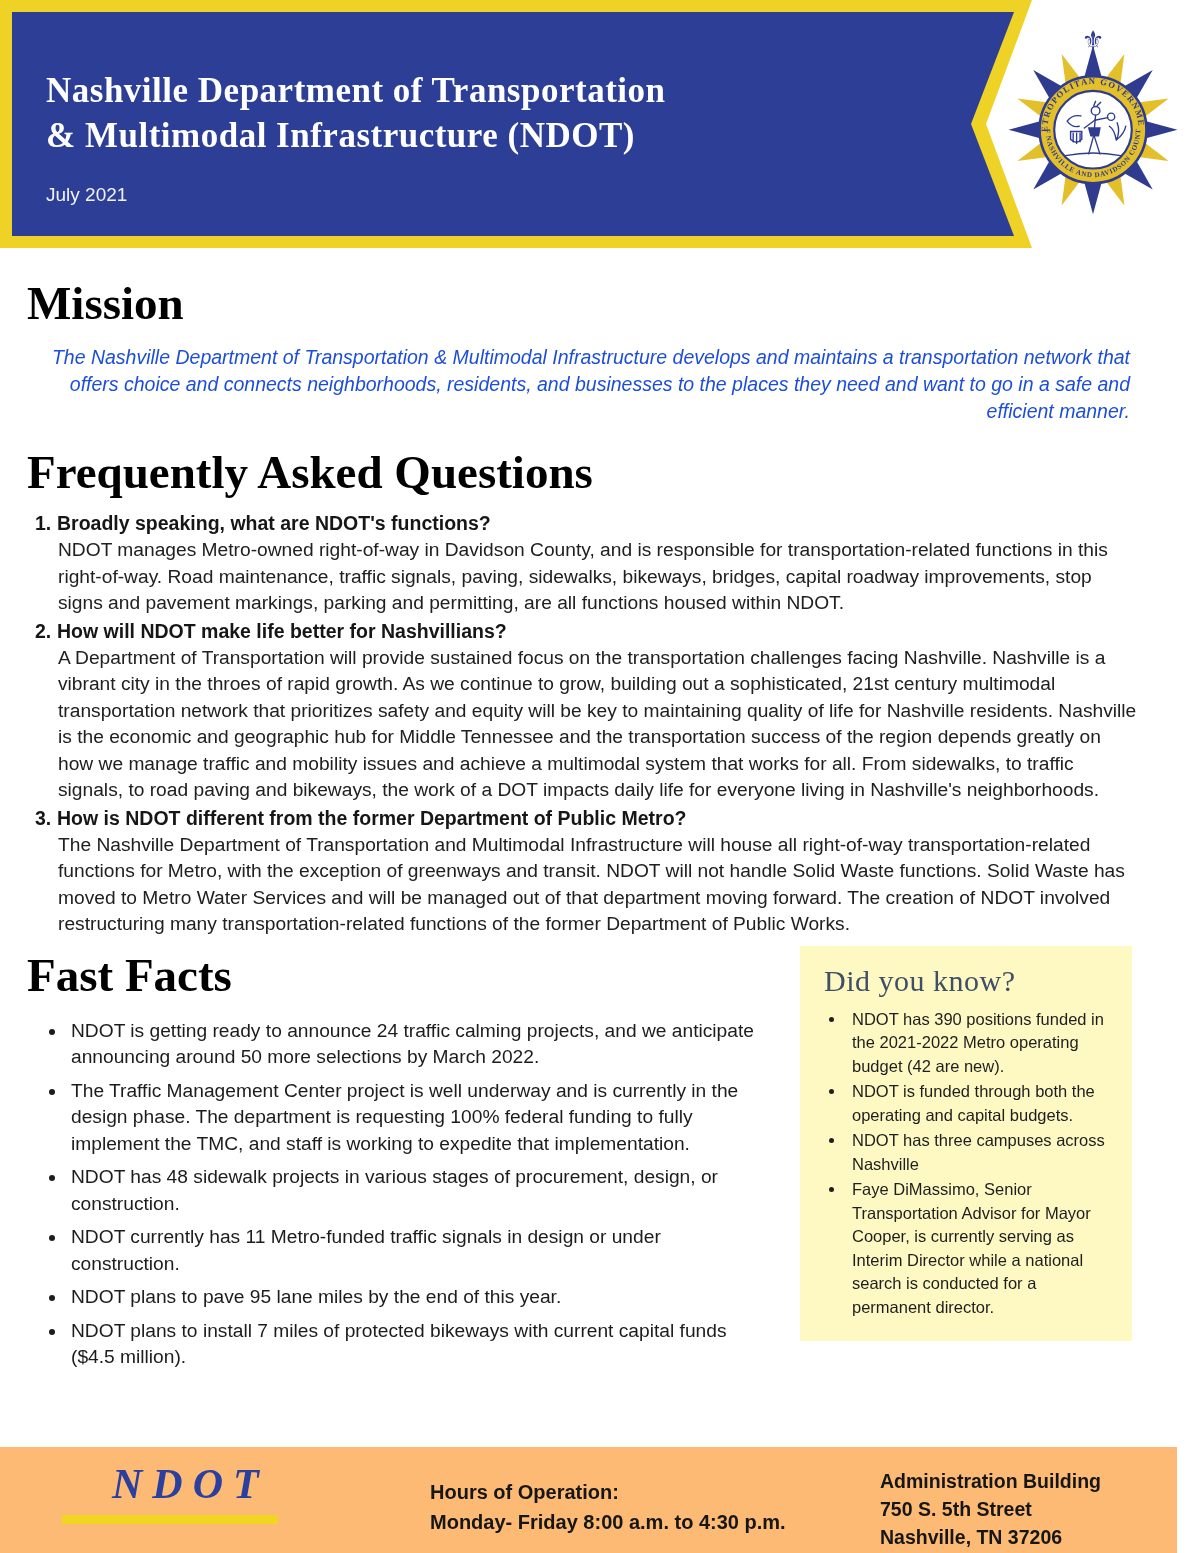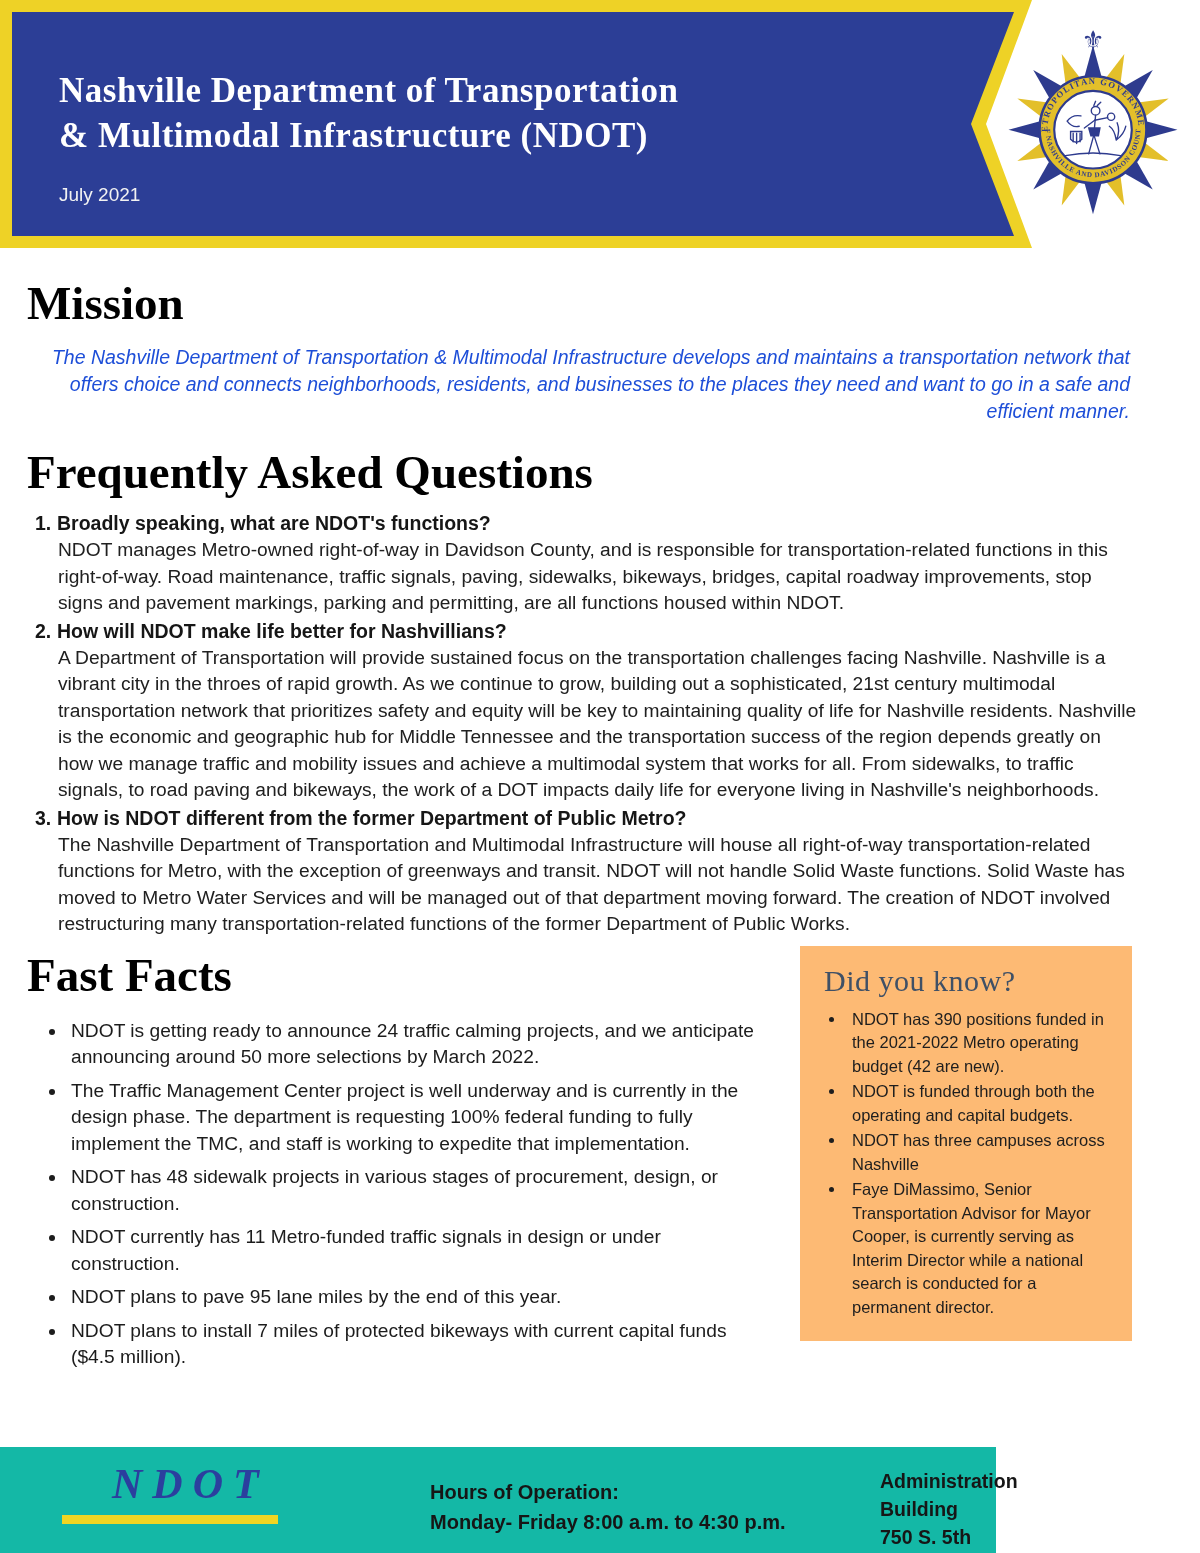--- a/index.html
+++ b/index.html
@@ -4,21 +4,21 @@
 <style>
   * { margin:0; padding:0; box-sizing:border-box; }
   html,body { background:#ffffff; }
   body {
     width:1200px; height:1553px; position:relative; overflow:hidden;
     font-family:"Liberation Sans","DejaVu Sans",sans-serif; color:#1c1c1c;
   }
   
   .banner-wrap { position:relative; width:1200px; height:248px; }
   .banner-svg { position:absolute; left:0; top:0; }
-  .banner-text { position:absolute; left:59px; top:68px; color:#ffffff; }
+  .banner-text { position:absolute; left:46px; top:68px; color:#ffffff; }
   .banner-title {
     font-family:"Liberation Serif","DejaVu Serif",serif;
     font-weight:bold; font-size:35px; line-height:45px; letter-spacing:.5px;
   }
   .banner-date { margin-top:26px; font-size:19px; font-weight:normal; color:#f2f2f2; }
   .seal { position:absolute; left:993px; top:28px; width:200px; height:200px; }
   
   .sec-h {
     font-family:"Liberation Serif","DejaVu Serif",serif;
     font-weight:bold; color:#000000; font-size:47px; line-height:1.1;
@@ -35,33 +35,33 @@
   .faq-q { font-weight:bold; font-size:19.5px; line-height:27px; color:#161616; }
   .faq-q .q-num { display:inline-block; min-width:22px; }
   .faq-a { padding-left:23px; font-size:19.2px; line-height:26.5px; color:#202020; margin-bottom:1px; }
   
   .bottom-row { display:flex; margin-top:8px; }
   .ff-col { flex:1; min-width:0; }
   #fastfacts-heading { margin-top:4px; }
   .ff-list { margin:16px 0 0 40px; width:695px; }
   .ff-list li { font-size:19.2px; line-height:26.5px; margin-bottom:7px; padding-left:4px; }
   .dyk-box {
-    width:332px; margin-right:8px; background:#fdba74; padding:18px 22px 20px 24px;
+    width:332px; margin-right:8px; background:#fef9c3; padding:18px 22px 20px 24px;
     align-self:flex-start; margin-top:0;
   }
   .dyk-heading {
     font-family:"Liberation Serif","DejaVu Serif",serif;
     font-size:30px; font-weight:normal; color:#3f5066; letter-spacing:.5px;
   }
   .dyk-list { margin:10px 0 0 22px; }
   .dyk-list li { font-size:16.5px; line-height:23.5px; color:#1e1e1e; margin-bottom:2px; padding-left:6px; }
   
   .footer {
-    position:absolute; left:0; bottom:0; width:996px; height:106px;
-    background:#14b8a6;
+    position:absolute; left:0; bottom:0; width:1177px; height:106px;
+    background:#fdba74;
   }
   .footer-logo { position:absolute; left:112px; top:16px; }
   .footer-logo-text {
     font-family:"Liberation Serif","DejaVu Serif",serif;
     font-weight:bold; font-style:italic; font-size:42px; letter-spacing:10px;
     color:#2b3f9e; line-height:1;
   }
   .footer-logo-bar {
     position:absolute; left:-50px; top:52px; width:216px; height:9px; background:#f0d522;
   }

